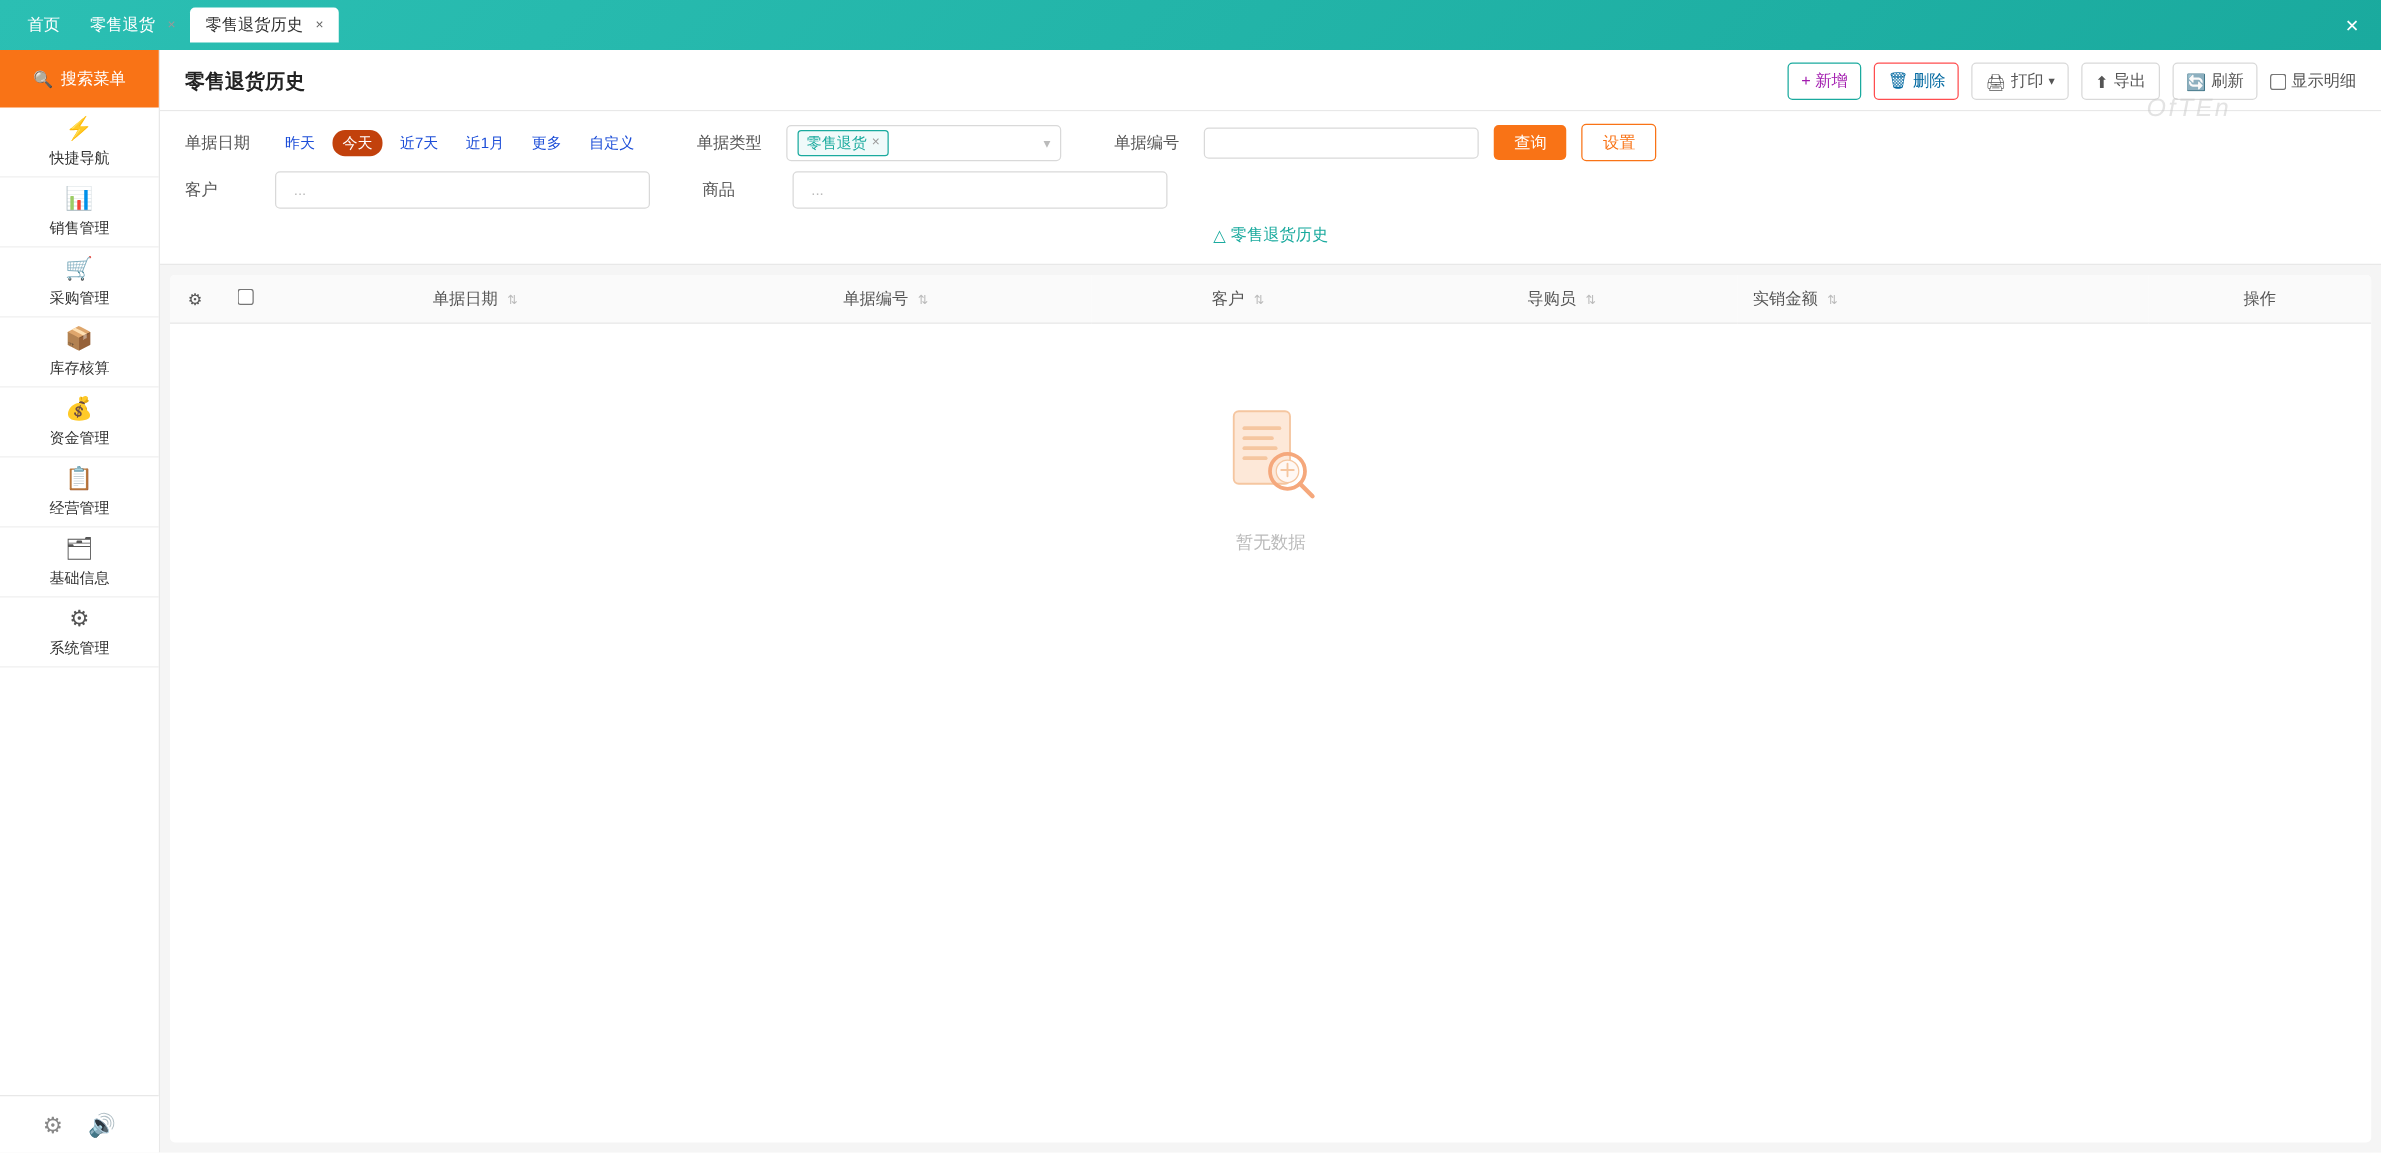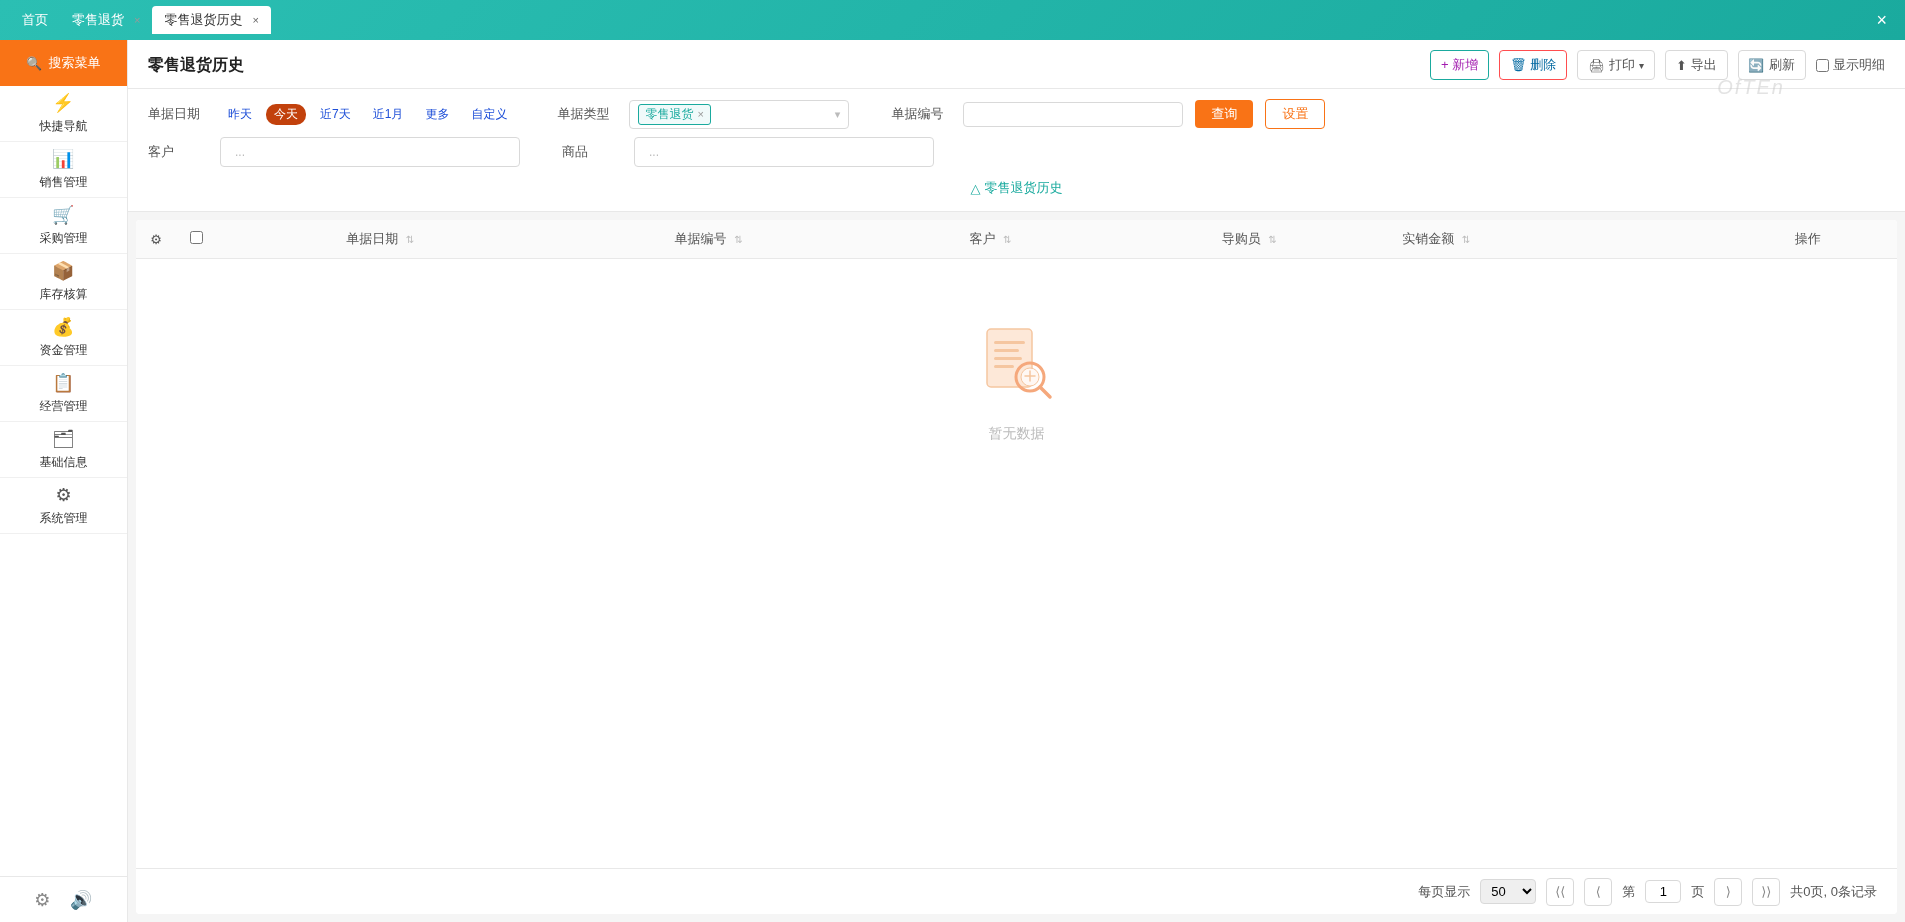--- a/index.html
+++ b/index.html
@@ -558,33 +558,17 @@
             <circle cx="58" cy="58" r="9" fill="#fff8f4" stroke="#f5c6a0" stroke-width="1"></circle>
             <line x1="68" y1="68" x2="78" y2="78" stroke="#f5a87c" stroke-width="3.5" stroke-linecap="round"></line>
 
             <line x1="53" y1="57" x2="63" y2="57" stroke="#f5c6a0" stroke-width="1.5" stroke-linecap="round"></line>
             <line x1="58" y1="52" x2="58" y2="62" stroke="#f5c6a0" stroke-width="1.5" stroke-linecap="round"></line>
           </svg>
           <span class="empty-text">暂无数据</span>
         </div>
       </div>
 
-      <div class="pagination">
-        <span>每页显示</span>
-        <select class="page-size-select">
-          <option>50</option>
-          <option>100</option>
-          <option>200</option>
-        </select>
-        <button class="page-nav-btn">⟨⟨</button>
-        <button class="page-nav-btn">⟨</button>
-        <span>第</span>
-        <input class="page-input" value="1" style="">
-        <span>页</span>
-        <button class="page-nav-btn">⟩</button>
-        <button class="page-nav-btn">⟩⟩</button>
-        <span>共0页, 0条记录</span>
-      </div>
     </div>
   </div>
 </div>
 
 <div class="watermark">OfTEn</div>
 
 </body></html>

